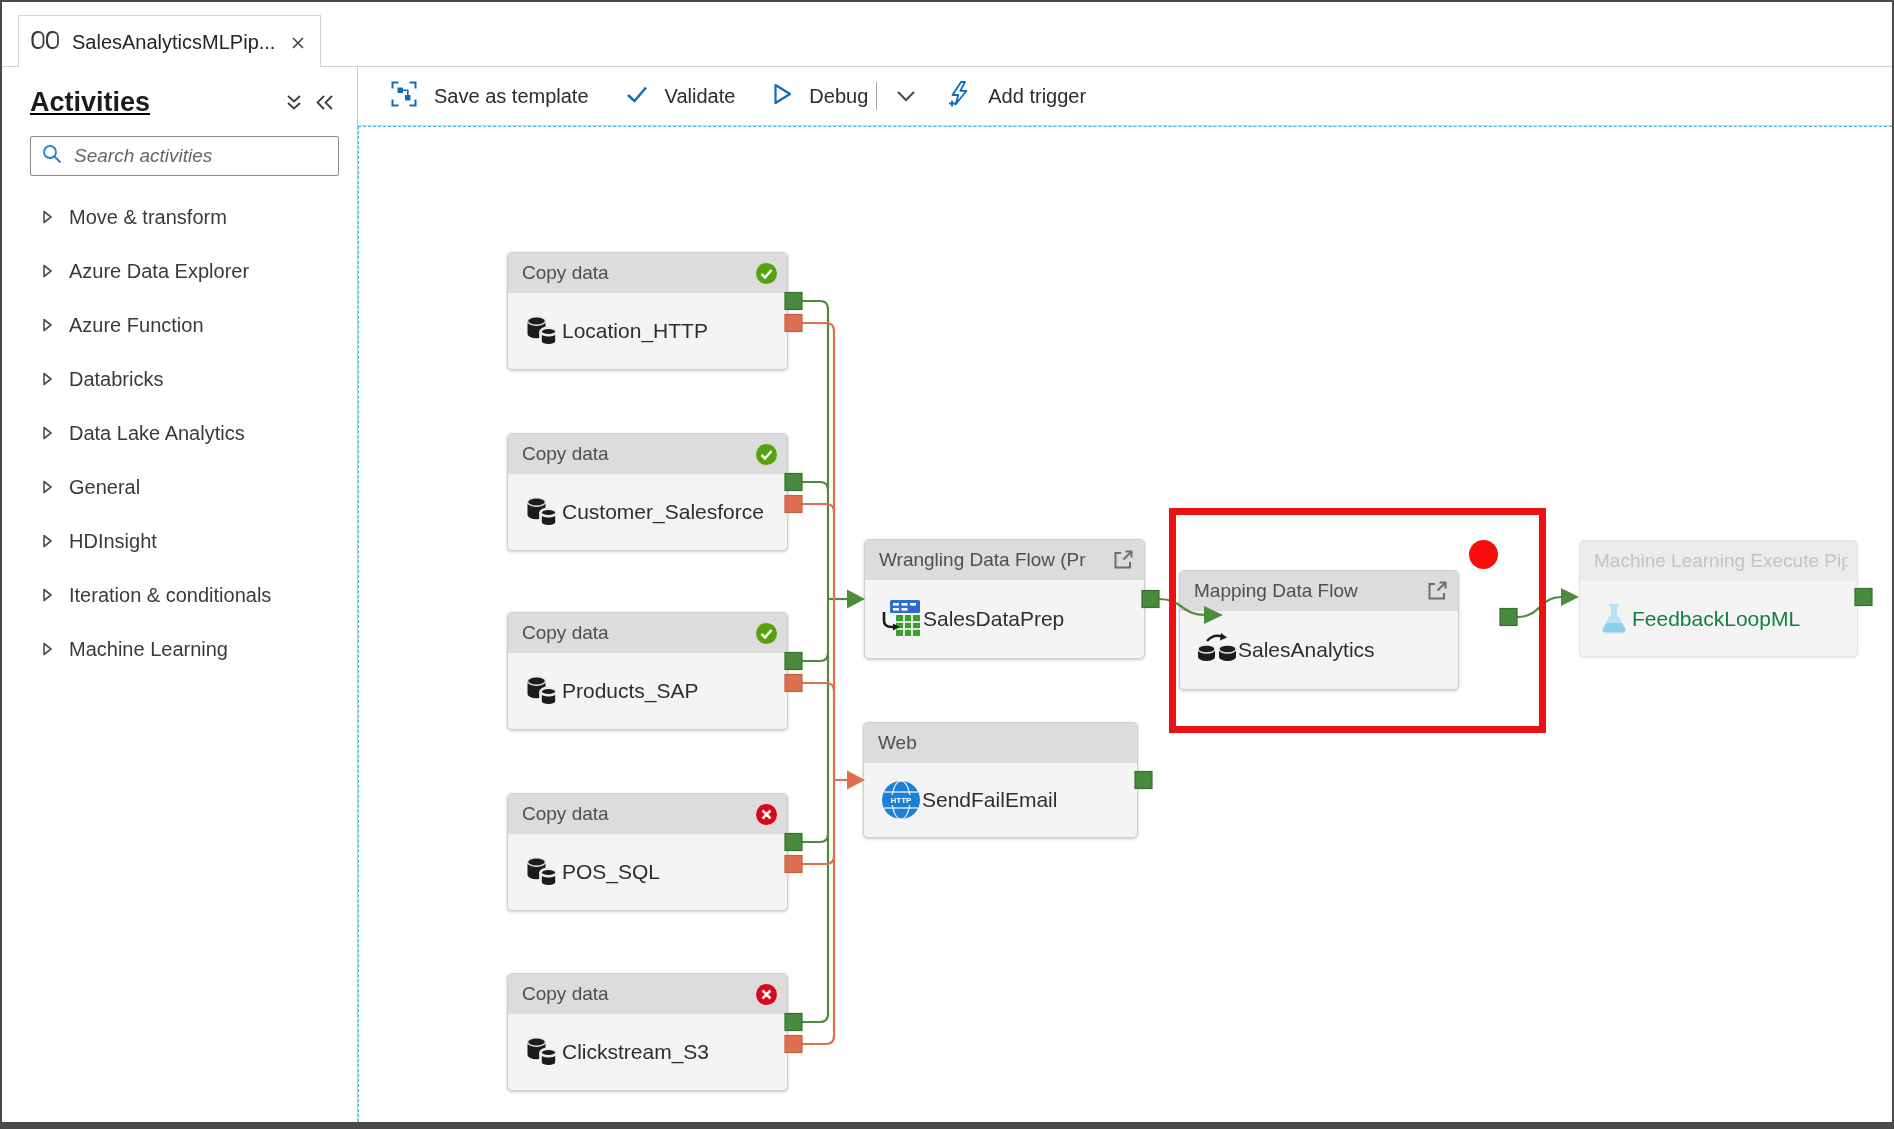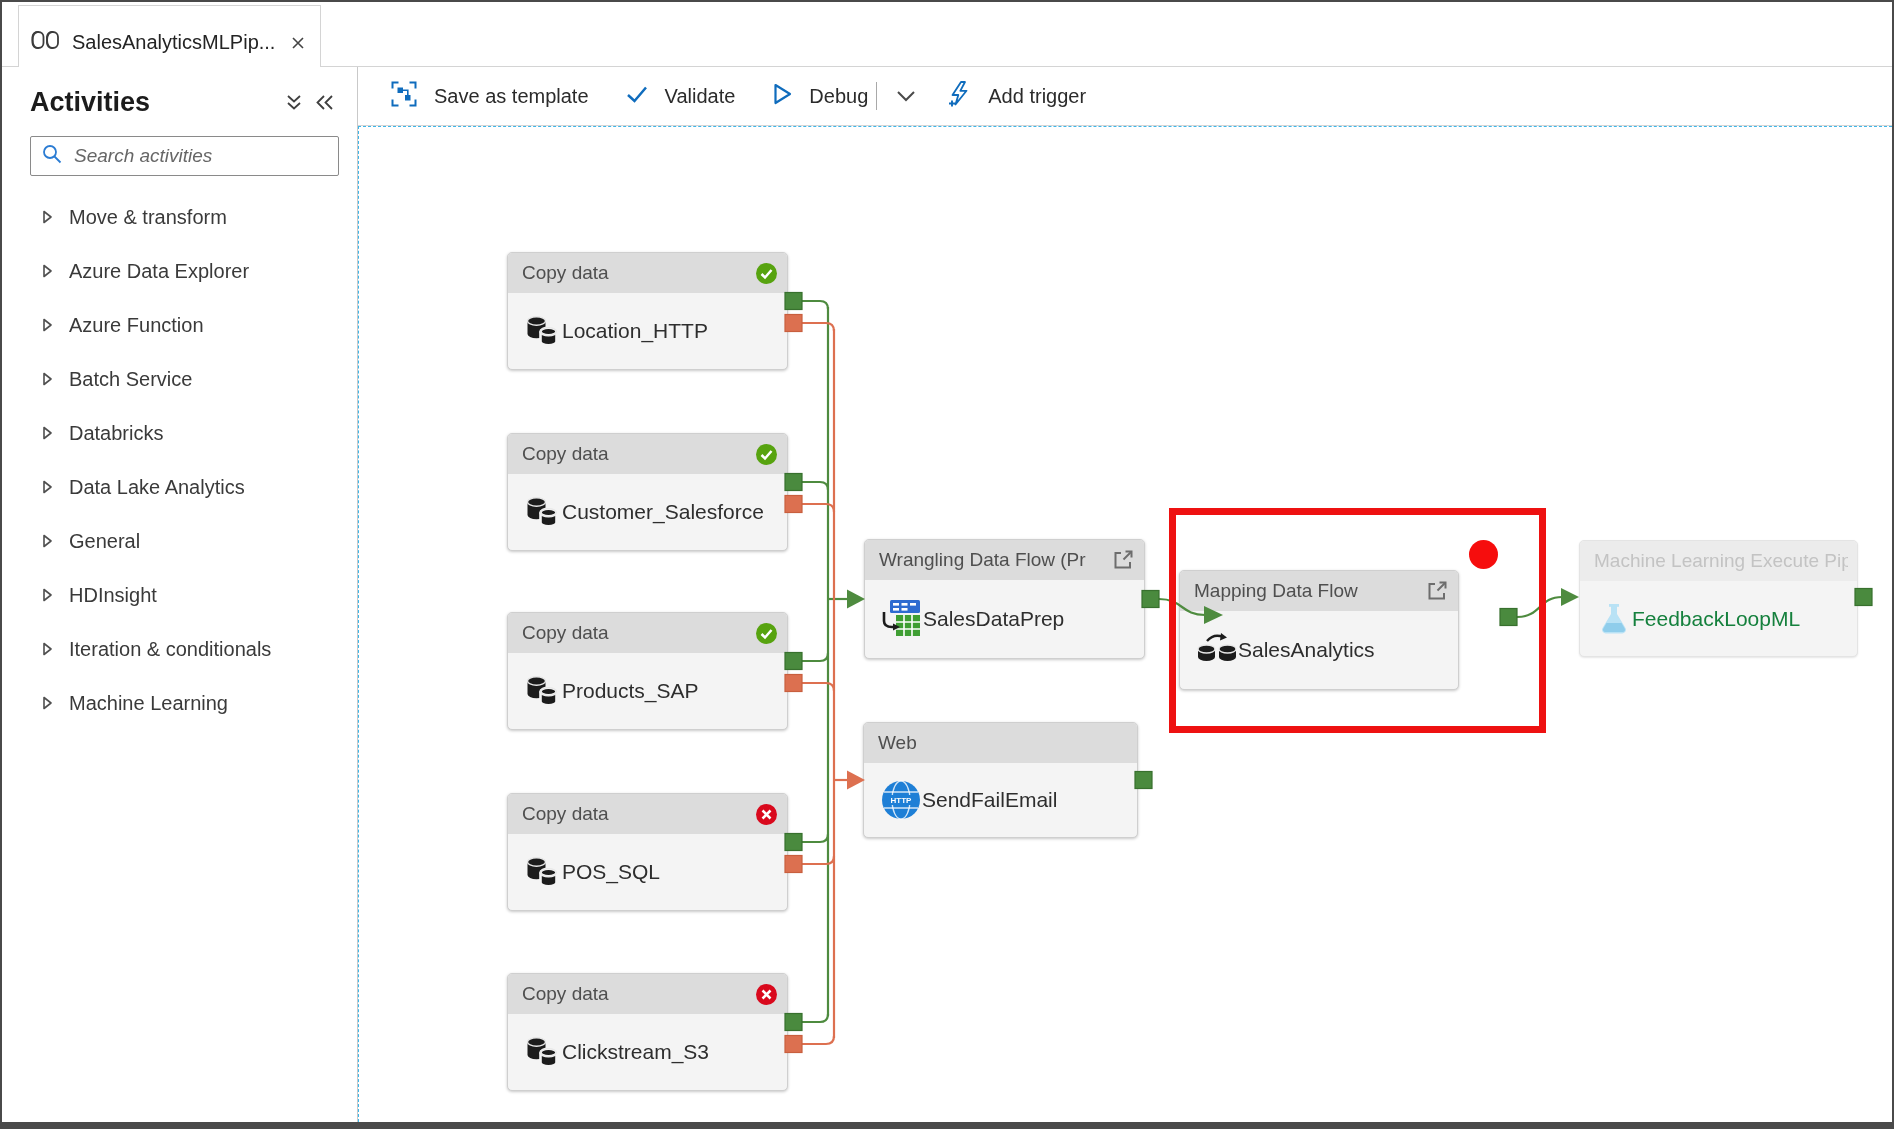--- a/index.html
+++ b/index.html
@@ -1,26 +1,26 @@
 <!DOCTYPE html>
 <html><head>
 <meta charset="utf-8">
 <style>
   html,body{margin:0;padding:0;background:#fff;}
   .window{width:1894px;height:1129px;box-sizing:border-box;border:2px solid #4a4a4a;border-bottom-width:7px;
     background:#fff;font-family:"Liberation Sans","DejaVu Sans",sans-serif;position:relative;overflow:hidden;}
   
   .tabstrip{height:64px;border-bottom:1px solid #d4d4d4;display:flex;align-items:flex-end;padding-left:16px;background:#fff;}
-  .tab{height:49px;display:flex;align-items:center;gap:11px;padding:12px 14px 0 12px;border:1px solid #d4d4d4;border-bottom:none;
+  .tab{height:49px;display:flex;align-items:center;gap:11px;padding:2px 14px 0 12px;border:1px solid #d4d4d4;border-bottom:none;
     background:#fff;margin-bottom:-1px;position:relative;z-index:3;font-size:20px;color:#242424;cursor:default;}
   .tab .close{line-height:0;margin-left:4px;}
   
   .main{display:flex;height:1055px;}
   .sidebar{width:356px;box-sizing:border-box;border-right:1px solid #c9c9c9;padding:20px 18px 0 28px;background:#fff;}
-  .sidehead{display:flex;align-items:center;}
+  .sidehead{display:flex;align-items:center;text-decoration:underline;}
   .sidehead .title{font-size:27px;font-weight:700;color:#1c1c1c;flex:1;}
   .sidehead .hicon{line-height:0;padding:4px;cursor:pointer;}
   .search{margin-top:18px;height:40px;border:1px solid #8a8a8a;border-radius:2px;display:flex;align-items:center;padding:0 10px;gap:9px;box-sizing:border-box;}
   .search input{border:none;outline:none;font-style:italic;font-size:19px;color:#555;width:100%;background:transparent;
     font-family:"Liberation Sans","DejaVu Sans",sans-serif;}
   .search input::placeholder{color:#666;font-style:italic;}
   .catlist{margin-top:14px;}
   .cat{height:54px;display:flex;align-items:center;gap:16px;padding-left:12px;font-size:20px;color:#3a3a3a;cursor:pointer;}
   .cat .chev{line-height:0;}
   
@@ -108,26 +108,20 @@
           <span class="chev"><svg width="11" height="14">
                 <path d="M2 1.5 L9 7 L2 12.5 Z" fill="none" stroke="#4f4f4f" stroke-width="1.6" stroke-linejoin="round"></path>
               </svg></span>
           <span>Azure Data Explorer</span>
         </div>
         <div class="cat">
           <span class="chev"><svg width="11" height="14">
                 <path d="M2 1.5 L9 7 L2 12.5 Z" fill="none" stroke="#4f4f4f" stroke-width="1.6" stroke-linejoin="round"></path>
               </svg></span>
           <span>Azure Function</span>
-        </div>
-        <div class="cat">
-          <span class="chev"><svg width="11" height="14">
-                <path d="M2 1.5 L9 7 L2 12.5 Z" fill="none" stroke="#4f4f4f" stroke-width="1.6" stroke-linejoin="round"></path>
-              </svg></span>
-          <span>Batch Service</span>
         </div>
         <div class="cat">
           <span class="chev"><svg width="11" height="14">
                 <path d="M2 1.5 L9 7 L2 12.5 Z" fill="none" stroke="#4f4f4f" stroke-width="1.6" stroke-linejoin="round"></path>
               </svg></span>
           <span>Databricks</span>
         </div>
         <div class="cat">
           <span class="chev"><svg width="11" height="14">
                 <path d="M2 1.5 L9 7 L2 12.5 Z" fill="none" stroke="#4f4f4f" stroke-width="1.6" stroke-linejoin="round"></path>

